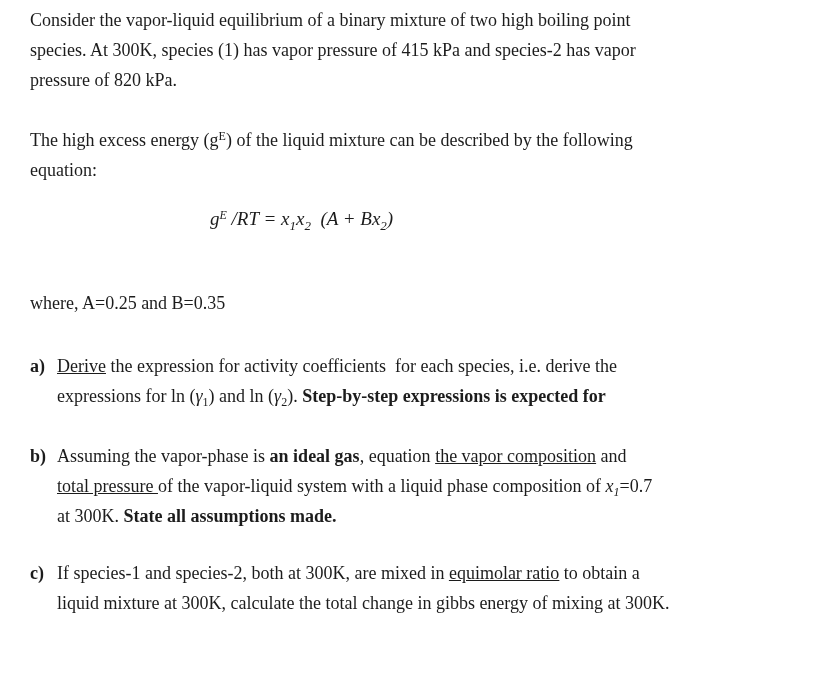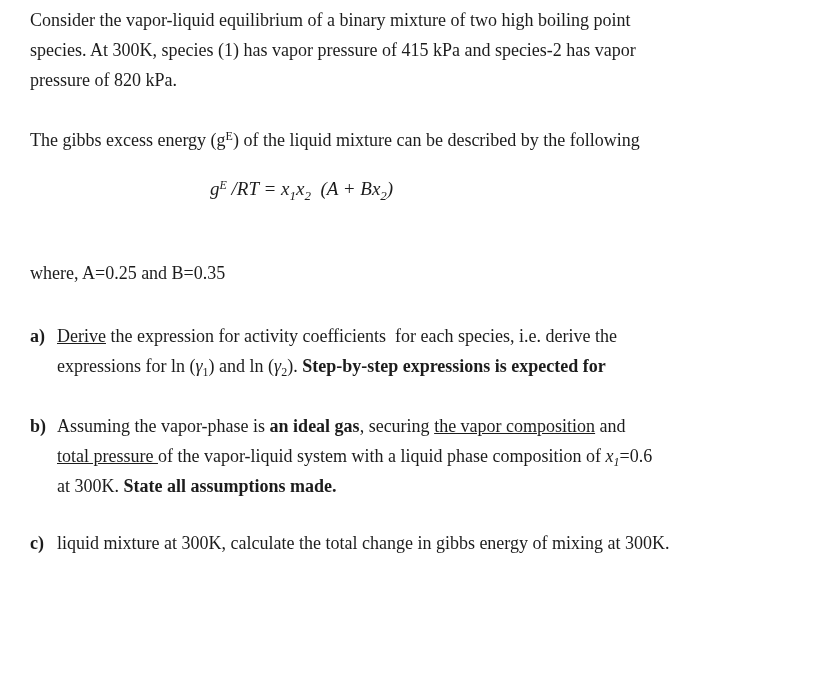--- a/index.html
+++ b/index.html
@@ -66,44 +66,46 @@
 
 <div class="page">
 
   <div class="para">
     <div class="line">Consider the vapor-liquid equilibrium of a binary mixture of two high boiling point</div>
     <div class="line">species. At 300K, species (1) has vapor pressure of 415 kPa and species-2 has vapor</div>
     <div class="line">pressure of 820 kPa.</div>
   </div>
 
   <div class="para para2">
-    <div class="line"><span>The gibbs excess energy (g</span><span class="sup">E</span><span>) of the liquid mixture can be described by the following</span></div>
+    <div class="line"><span>The high excess energy (g</span><span class="sup">E</span><span>) of the liquid mixture can be described by the following</span></div>
+    <div class="line">equation:</div>
   </div>
 
   <div class="equation"><span>g</span><span class="sup">E</span><span> /RT</span><span> = </span><span>x</span><span class="eq-sub">1</span><span>x</span><span class="eq-sub">2</span><span>  (A + Bx</span><span class="eq-sub">2</span><span>)</span></div>
 
   <div class="line where-line">where, A=0.25 and B=0.35</div>
 
   <div class="item item-a">
     <div class="marker">a)</div>
     <div class="item-body">
       <div class="line"><span class="u">Derive</span><span> the expression for activity coefficients  for each species, i.e. derive the</span></div>
       <div class="line"><span>expressions for ln (</span><span class="it">γ</span><span class="sub">1</span><span>) and ln (</span><span class="it">γ</span><span class="sub">2</span><span>). </span><span class="b">Step-by-step expressions is expected for</span></div>
     </div>
   </div>
 
   <div class="item item-b">
     <div class="marker">b)</div>
     <div class="item-body">
-      <div class="line"><span>Assuming the vapor-phase is </span><span class="b">an ideal gas</span><span>, securing </span><span class="u">the vapor composition</span><span> and</span></div>
-      <div class="line"><span class="u">total pressure </span><span>of the vapor-liquid system with a liquid phase composition of </span><span class="it">x</span><span class="sub it">1</span><span>=0.6</span></div>
+      <div class="line"><span>Assuming the vapor-phase is </span><span class="b">an ideal gas</span><span>, equation </span><span class="u">the vapor composition</span><span> and</span></div>
+      <div class="line"><span class="u">total pressure </span><span>of the vapor-liquid system with a liquid phase composition of </span><span class="it">x</span><span class="sub it">1</span><span>=0.7</span></div>
       <div class="line"><span>at 300K. </span><span class="b">State all assumptions made.</span></div>
     </div>
   </div>
 
   <div class="item item-c">
     <div class="marker">c)</div>
     <div class="item-body">
+      <div class="line"><span>If species-1 and species-2, both at 300K, are mixed in </span><span class="u">equimolar ratio</span><span> to obtain a</span></div>
       <div class="line">liquid mixture at 300K, calculate the total change in gibbs energy of mixing at 300K.</div>
     </div>
   </div>
 
 </div>
 
 </body></html>

